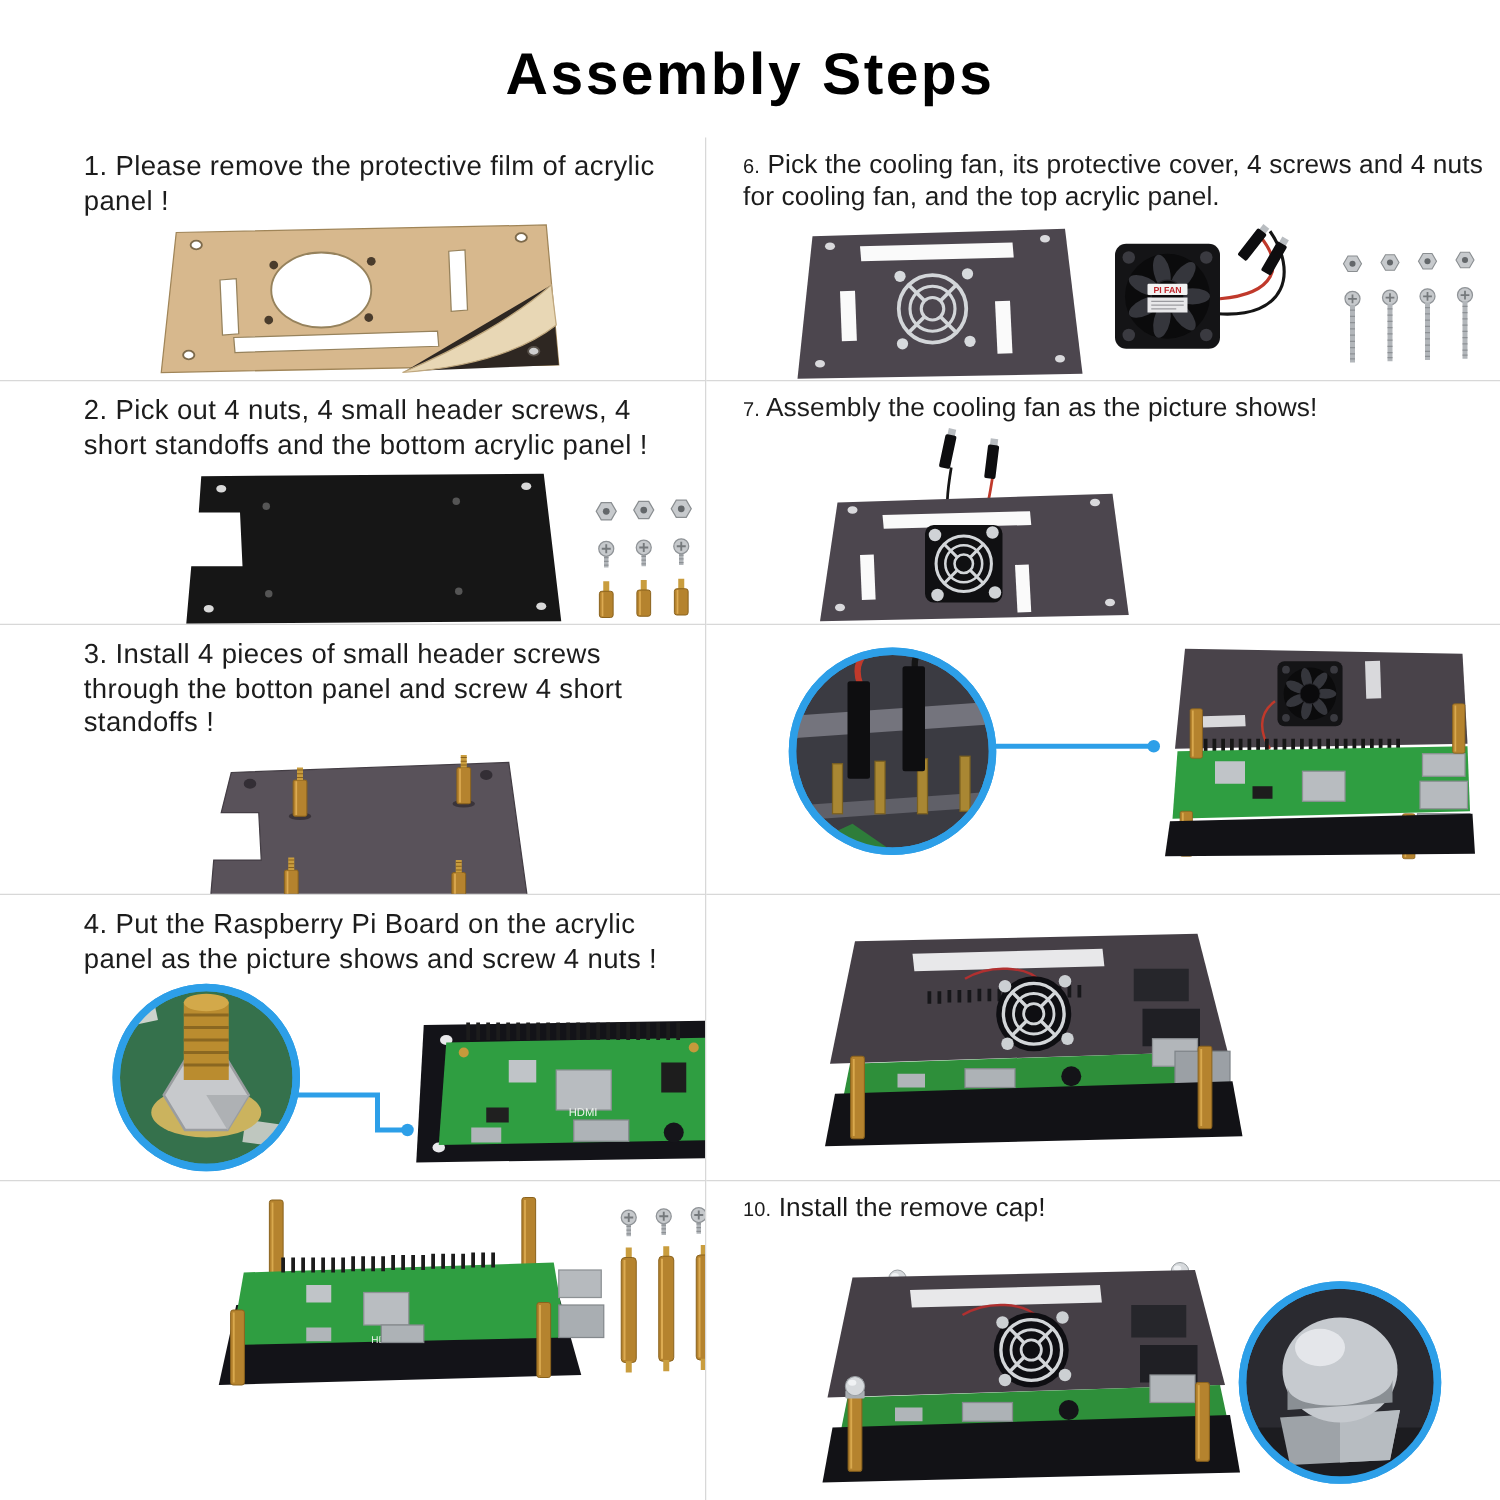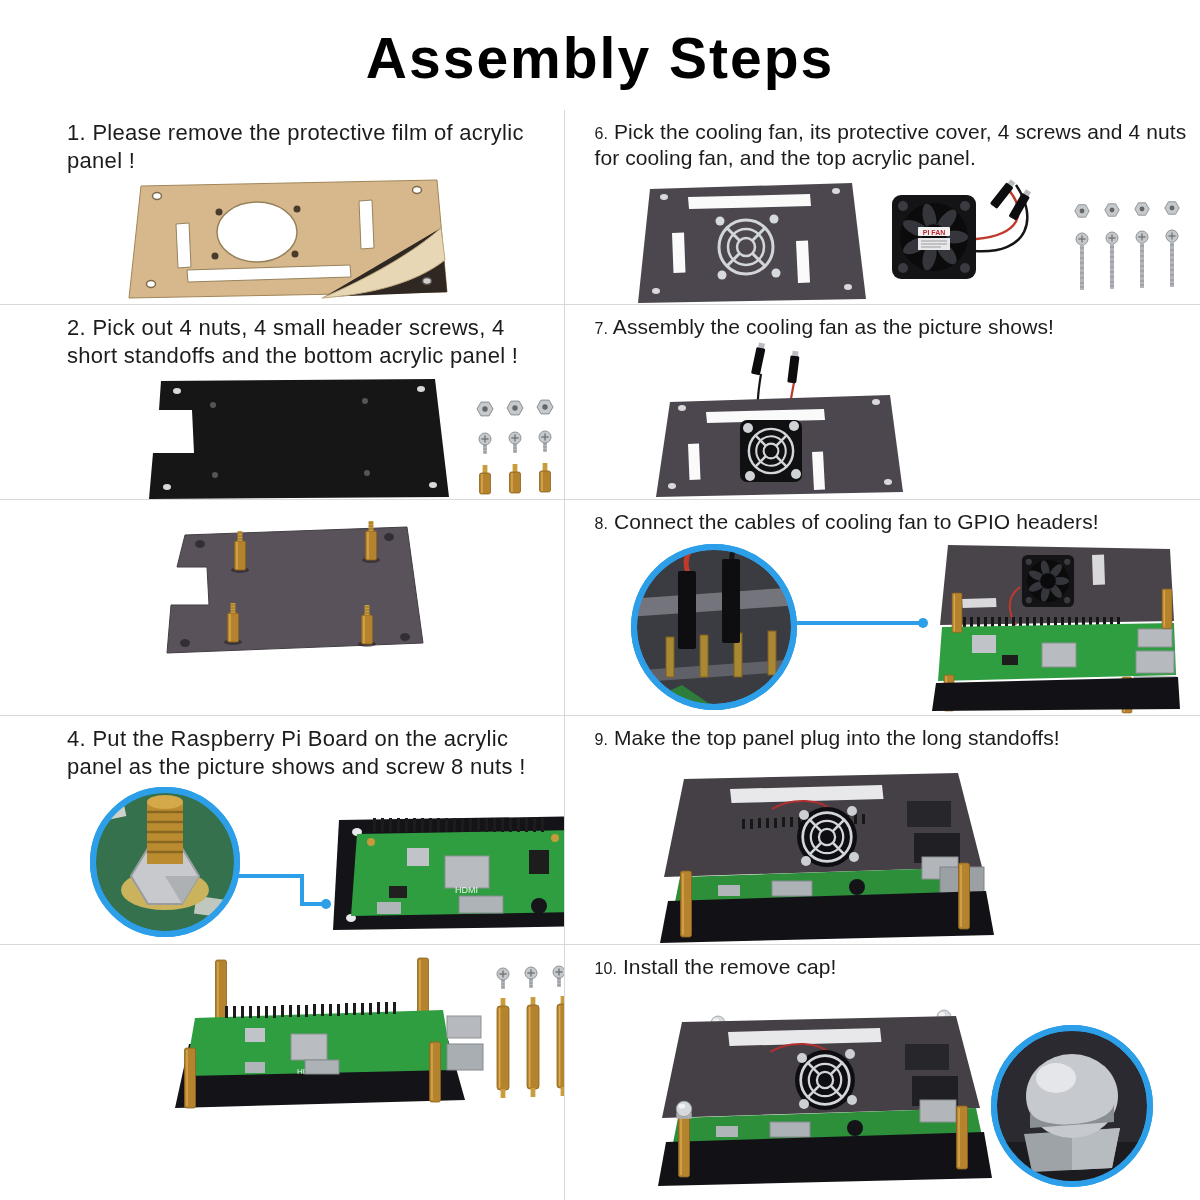--- a/index.html
+++ b/index.html
@@ -4,21 +4,21 @@
 <style>
   * { box-sizing: border-box; }
   html,body { margin:0; padding:0; }
   body {
     width:1200px; height:1200px; background:#ffffff;
     font-family:"Liberation Sans", sans-serif; color:#111;
   }
   .page { position:relative; width:1200px; height:1200px; overflow:hidden; background:#fff; }
   .title {
     height:110px; display:flex; align-items:center; justify-content:center;
-    font-size:57px; font-weight:900; letter-spacing:2px; color:#000;
+    font-size:47px; font-weight:900; letter-spacing:2px; color:#000;
     padding-top:6px;
   }
   .grid { display:flex; height:1090px; }
   .col { display:grid; }
   .col-left  { width:604px; grid-template-rows:195px 195px 216px 229px 1fr; }
   .col-right { width:680px; border-left:1px solid #d8d8d8; grid-template-rows:195px 195px 216px 229px 1fr; }
   .cell { border-bottom:1px solid #d8d8d8; overflow:hidden; }
   .cell.last { border-bottom:none; }
   .col-left  .cell { padding:9px 14px 0 67px; }
   .col-right .cell { padding:9px 10px 0 29px; }
@@ -184,41 +184,42 @@
               <use href="#standoff-s" transform="translate(352,110)"></use>
                 <use href="#standoff-s" transform="translate(382,109)"></use>
               <use href="#standoff-s" transform="translate(412,108)"></use>
                 <use href="#standoff-s" transform="translate(442,107)"></use>
             </g>
           </svg>
         </div>
       </div>
 
       <div class="cell">
+        <p class="step-text"><span class="num">3.</span> <span>Install 4 pieces of small header screws through the botton panel and screw 4 short standoffs !</span></p>
         <div class="illus i3">
           <svg width="310" height="150" viewBox="0 0 310 150">
             <g>
               <path d="M40 24 L262 16 L278 132 L22 142 L26 94 L64 94 L62 56 L32 56 Z" fill="#59525a" stroke="#433d44"></path>
               <ellipse cx="55" cy="33" rx="5" ry="4" fill="#332e35"></ellipse>
                 <ellipse cx="244" cy="26" rx="5" ry="4" fill="#332e35"></ellipse>
               <ellipse cx="40" cy="132" rx="5" ry="4" fill="#332e35"></ellipse>
                 <ellipse cx="260" cy="126" rx="5" ry="4" fill="#332e35"></ellipse>
             </g>
             <g>
               <use href="#standoff-v" transform="translate(95,58)"></use>
               <use href="#standoff-v" transform="translate(226,48)"></use>
               <use href="#standoff-v" transform="translate(88,130)"></use>
               <use href="#standoff-v" transform="translate(222,132)"></use>
             </g>
           </svg>
         </div>
       </div>
 
       <div class="cell">
-        <p class="step-text"><span class="num">4.</span> <span>Put the Raspberry Pi Board on the acrylic panel as the picture shows and screw 8 nuts !</span></p>
+        <p class="step-text"><span class="num">4.</span> <span>Put the Raspberry Pi Board on the acrylic panel as the picture shows and screw 4 nuts !</span></p>
         <div class="illus i4">
           <svg width="545" height="162" viewBox="0 0 545 162">
             <g>
               <clipPath id="clip4">
                   <circle cx="88" cy="82" r="72"></circle>
                 </clipPath>
               <circle cx="88" cy="82" r="72" fill="#35714c" stroke="#2d9fe8" stroke-width="6"></circle>
               <g clip-path="url(#clip4)">
                 <rect x="20" y="24" width="28" height="15" fill="#cdd3cc" transform="rotate(-12 34 31)"></rect>
                 <rect x="118" y="118" width="34" height="18" fill="#bfc7bf" transform="rotate(8 135 127)"></rect>
@@ -415,21 +416,20 @@
               <circle cx="108" cy="88" r="5" fill="#d0d3d6"></circle>
                 <circle cx="154" cy="86" r="5" fill="#d0d3d6"></circle>
               <circle cx="110" cy="136" r="5" fill="#d0d3d6"></circle>
                 <circle cx="156" cy="134" r="5" fill="#d0d3d6"></circle>
             </g>
           </svg>
         </div>
       </div>
 
       <div class="cell">
-        <p class="step-text"><span class="num num-sm">8.</span> <span>Connect the cables of cooling fan to GPIO headers!</span></p>
         <div class="illus i8">
           <svg width="556" height="178" viewBox="0 0 556 178">
             <g>
               <clipPath id="clip8">
                   <circle cx="92" cy="92" r="80"></circle>
                 </clipPath>
               <circle cx="92" cy="92" r="80" fill="#3b3b42" stroke="#2d9fe8" stroke-width="6"></circle>
               <g clip-path="url(#clip8)">
                 <rect x="0" y="58" width="184" height="18" fill="#74747d" transform="rotate(-4 92 66)"></rect>
                 <rect x="0" y="130" width="184" height="12" fill="#606068" transform="rotate(-4 92 136)"></rect>
@@ -494,21 +494,20 @@
               <use href="#standoff-post" transform="translate(545,54) scale(0.9,0.66)"></use>
               <use href="#standoff-post" transform="translate(327,140) scale(0.9,0.6)"></use>
               <use href="#standoff-post" transform="translate(505,142) scale(0.9,0.6)"></use>
               <path d="M314 148 L556 142 L558 174 L310 176 Z" fill="#121216"></path>
             </g>
           </svg>
         </div>
       </div>
 
       <div class="cell">
-        <p class="step-text"><span class="num num-sm">9.</span> <span>Make the top panel plug into the long standoffs!</span></p>
         <div class="illus i9">
           <svg width="560" height="190" viewBox="0 0 560 190">
             <g>
               <use href="#standoff-post" transform="translate(98,36) scale(1,1.15)"></use>
               <use href="#standoff-post" transform="translate(324,30) scale(1,1.15)"></use>
               <path d="M62 26 L336 20 L360 114 L42 124 Z" fill="#453f46"></path>
               <path d="M108 36 l152 -4 l1.5 14 l-152 4 Z" fill="#e8e8ea"></path>
               <path d="M150 56 C170 44 200 46 210 58" fill="none" stroke="#b03030" stroke-width="2"></path>
               <g fill="#17171a">
                 <rect x="120" y="66" width="3" height="10"></rect>

